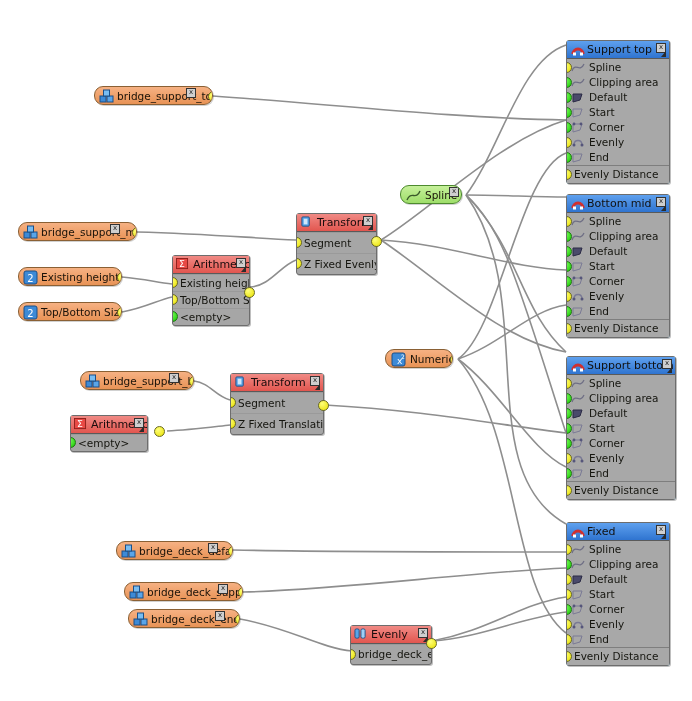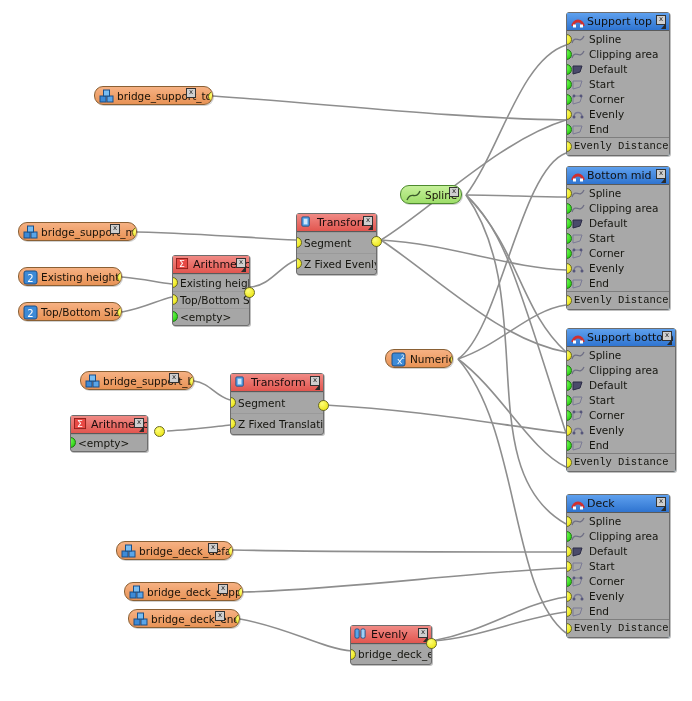--- a/index.html
+++ b/index.html
@@ -6,31 +6,31 @@
   body{width:692px;height:701px;position:relative;overflow:hidden;
        font-family:"DejaVu Sans","Liberation Sans",sans-serif;}
   #canvas{position:absolute;inset:0;width:692px;height:701px;}
   #wires{position:absolute;left:0;top:0;width:692px;height:701px;pointer-events:none;}
 
   
   .node{position:absolute;box-sizing:border-box;}
 
   
   .panel{border:1px solid #6d6d6d;border-radius:3px;background:#0ea5e9;
-         box-shadow:1px 1px 0 rgba(0,0,0,.25);}
+         box-shadow:1px 1px 0 rgba(0,0,0,.25);margin-top:28px;}
   .panel .title{height:17px;line-height:17px;background:linear-gradient(#5ea0ee,#2f74d0);
          border-bottom:1px solid #5a5a5a;color:#111;font-size:11px;
          padding-left:20px;position:relative;white-space:nowrap;overflow:hidden;}
   .panel .rows{padding:1px 0 0 0;background:#a8a8a8;}
   .row{height:15px;line-height:15px;font-size:10.5px;color:#15150f;
        position:relative;padding-left:22px;white-space:nowrap;overflow:hidden;}
   .row .ico{position:absolute;left:4px;top:1px;width:14px;height:13px;}
   .footrow{height:17px;line-height:17px;font-size:10.5px;color:#15150f;
        border-top:1px solid #7e7e7e;background:#a8a8a8;padding-left:7px;
-       white-space:nowrap;overflow:hidden;position:relative;font-family:Liberation Mono, monospace;}
+       white-space:nowrap;overflow:hidden;position:relative;}
 
   
   .pill{border:1px solid #8a6034;border-radius:9px;background:linear-gradient(#f6b183,#e89356);
         height:19px;line-height:19px;font-size:10.5px;color:#1a1208;
         padding:0 14px 0 22px;white-space:nowrap;overflow:hidden;
         box-shadow:1px 1px 0 rgba(0,0,0,.18);}
   .pill.green{border-color:#4d8a2e;background:linear-gradient(#c6f09a,#9ede6a);}
   .pill .ico{position:absolute;left:4px;top:2px;width:15px;height:15px;}
 
   
@@ -331,21 +331,21 @@
     <span>Evenly Distance</span>
   </div>
 </div>
 
 <div class="node panel" style="left:566px;top:494px;width:104px;">
   <div class="title">
     <svg class="ico" style="position:absolute;left:4px;top:2px;width:14px;height:13px;" viewBox="0 0 14 13">
       <path d="M2 11 A5 5 0 0 1 12 11" fill="none" stroke="#d03030" stroke-width="3"></path>
       <path d="M2 11 h3 M9 11 h3" stroke="#ffffff" stroke-width="3"></path>
     </svg>
-    <span class="lbl">Deck</span>
+    <span class="lbl">Fixed</span>
     <span class="closebox">x</span>
     <span class="tri"></span>
   </div>
   <div class="rows">
     <div class="row">
       <span class="sock y" style="left:-6px;top:2px;"></span>
       <svg class="ico" viewBox="0 0 14 13">
             <path d="M1 10 C4 1 9 12 13 3" fill="none" stroke="#6f6f85" stroke-width="1.3"></path>
           </svg>
       <span>Spline</span>

